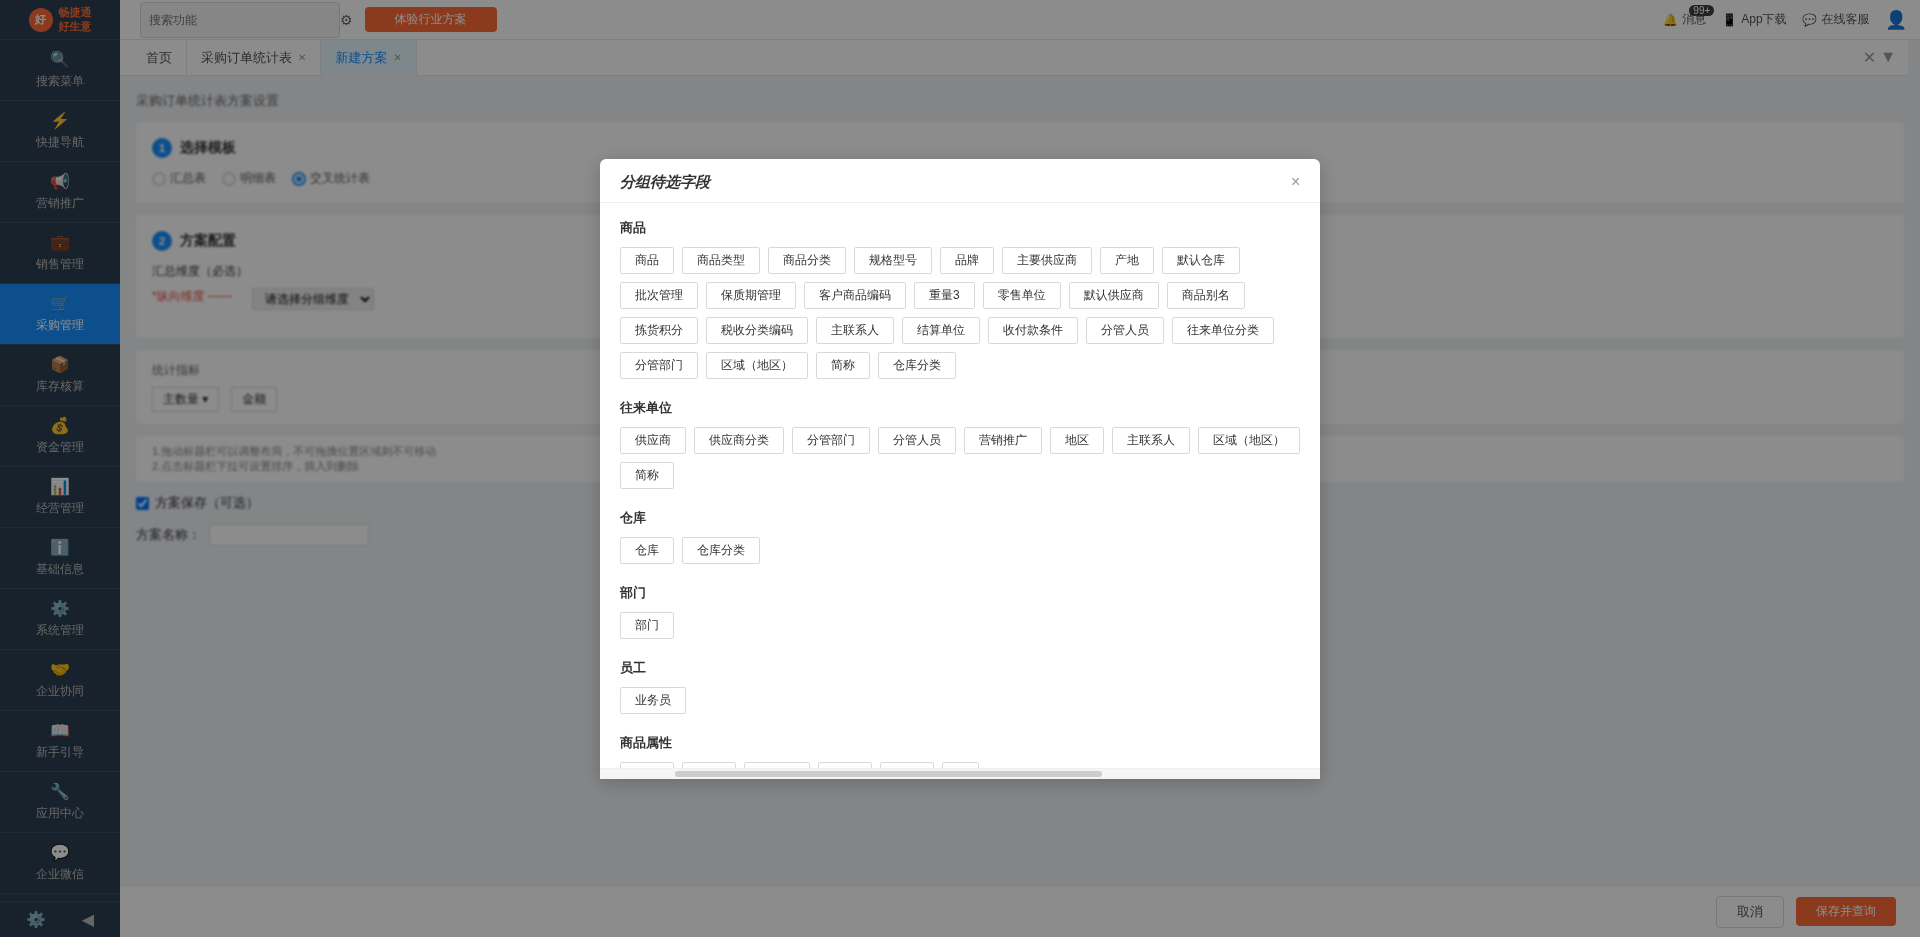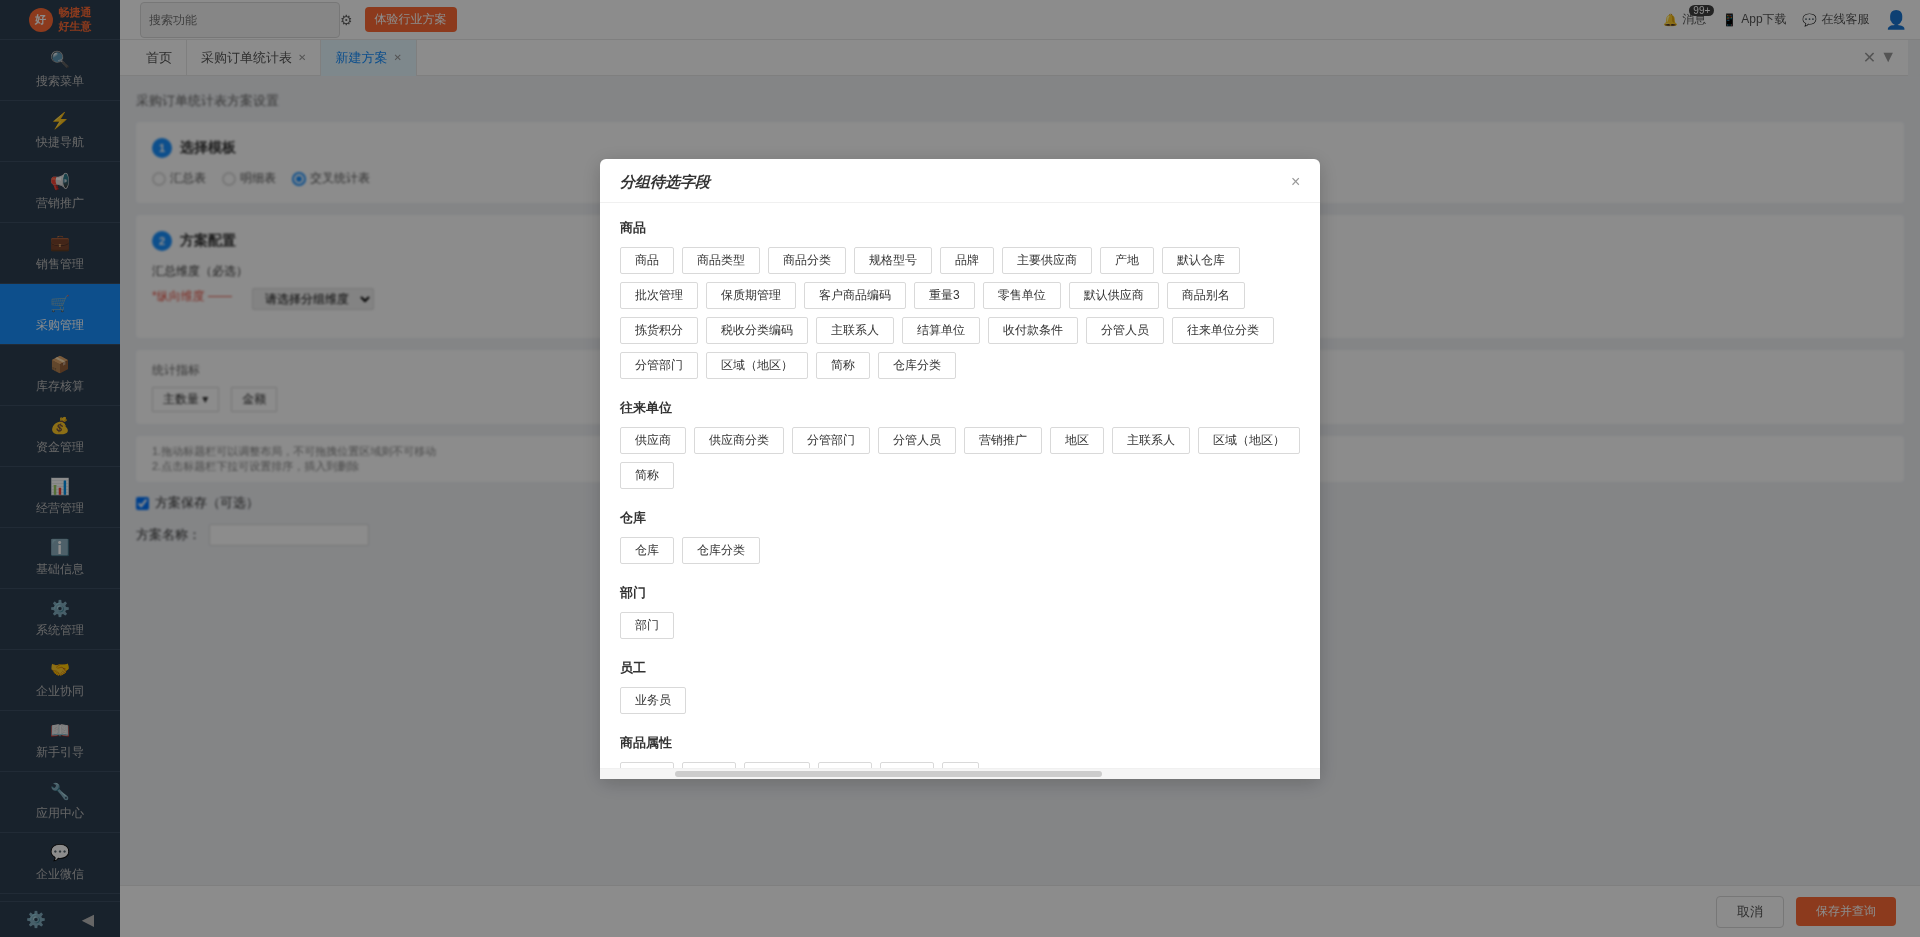--- a/index.html
+++ b/index.html
@@ -28,21 +28,21 @@
       font-size: 12px;
       color: #999;
       background: #f5f5f5;
       margin-left: 8px;
     }
     .top-btn-experience {
       margin-left: 12px;
       background: #ff6b35;
       color: white;
       border: none;
-      padding: 4px 10px;
+      padding: 4px 30px;
       border-radius: 4px;
       font-size: 12px;
       cursor: pointer;
     }
     .top-right {
       margin-left: auto;
       display: flex;
       align-items: center;
       gap: 16px;
       font-size: 12px;

